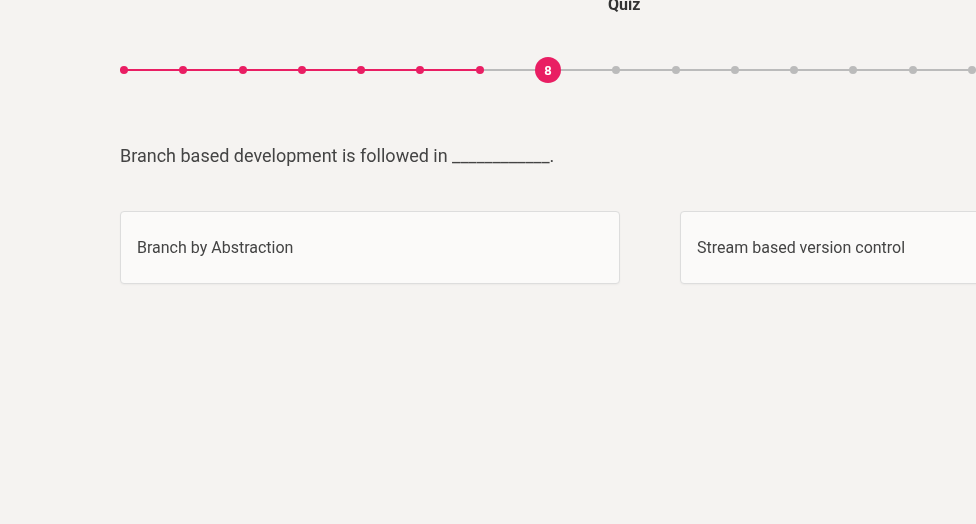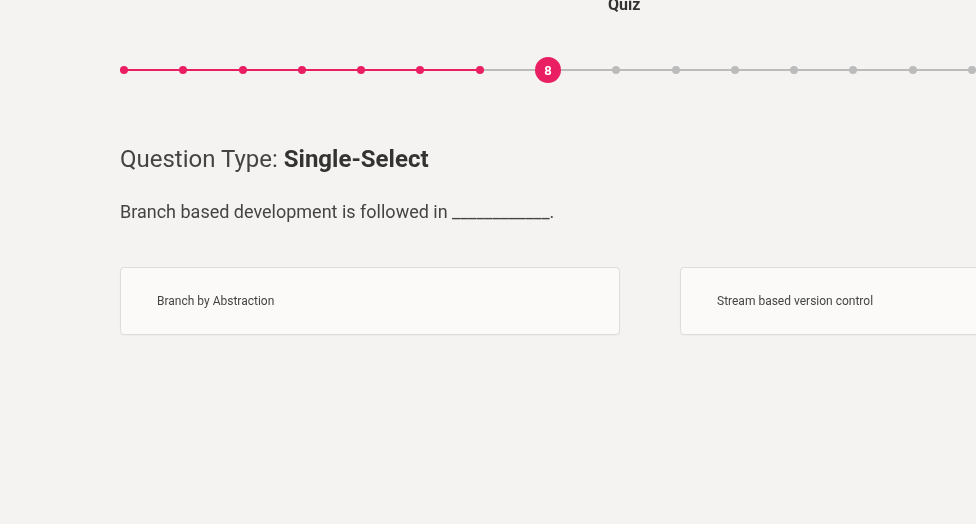--- a/index.html
+++ b/index.html
@@ -101,22 +101,22 @@
     }
     .options-grid {
       display: grid;
       grid-template-columns: 500px 1fr;
       gap: 35px 60px;
     }
     .option-card {
       background: #fbfaf9;
       border: 1px solid #ddd;
       border-radius: 4px;
-      padding: 26px 36px;
-      font-size: 12px;
+      padding: 26px 16px;
+      font-size: 16px;
       color: #444;
       cursor: pointer;
       box-shadow: 0 1px 2px rgba(0,0,0,0.04);
     }
     .option-card.right {
       margin-right: -120px;
       min-width: 300px;
     }
   </style>
 </head>
@@ -141,23 +141,20 @@
       <div class="dot"></div>
       <div class="dot"></div>
       <div class="dot"></div>
       <div class="dot"></div>
       <div class="dot"></div>
       <div class="dot"></div>
       <div class="dot"></div>
     </div>
   </div>
 
-  <div class="question-type-row">
-    <span class="question-type-label">Question Type: </span><span class="question-type-value">Single-Select</span>
-  </div>
 
   <div class="question-text">Branch based development is followed in ____________.</div>
 
   <div class="options-grid">
     <div class="option-card">Branch by Abstraction</div>
     <div class="option-card right">Stream based version control</div>
   </div>
 
 </div>
 

